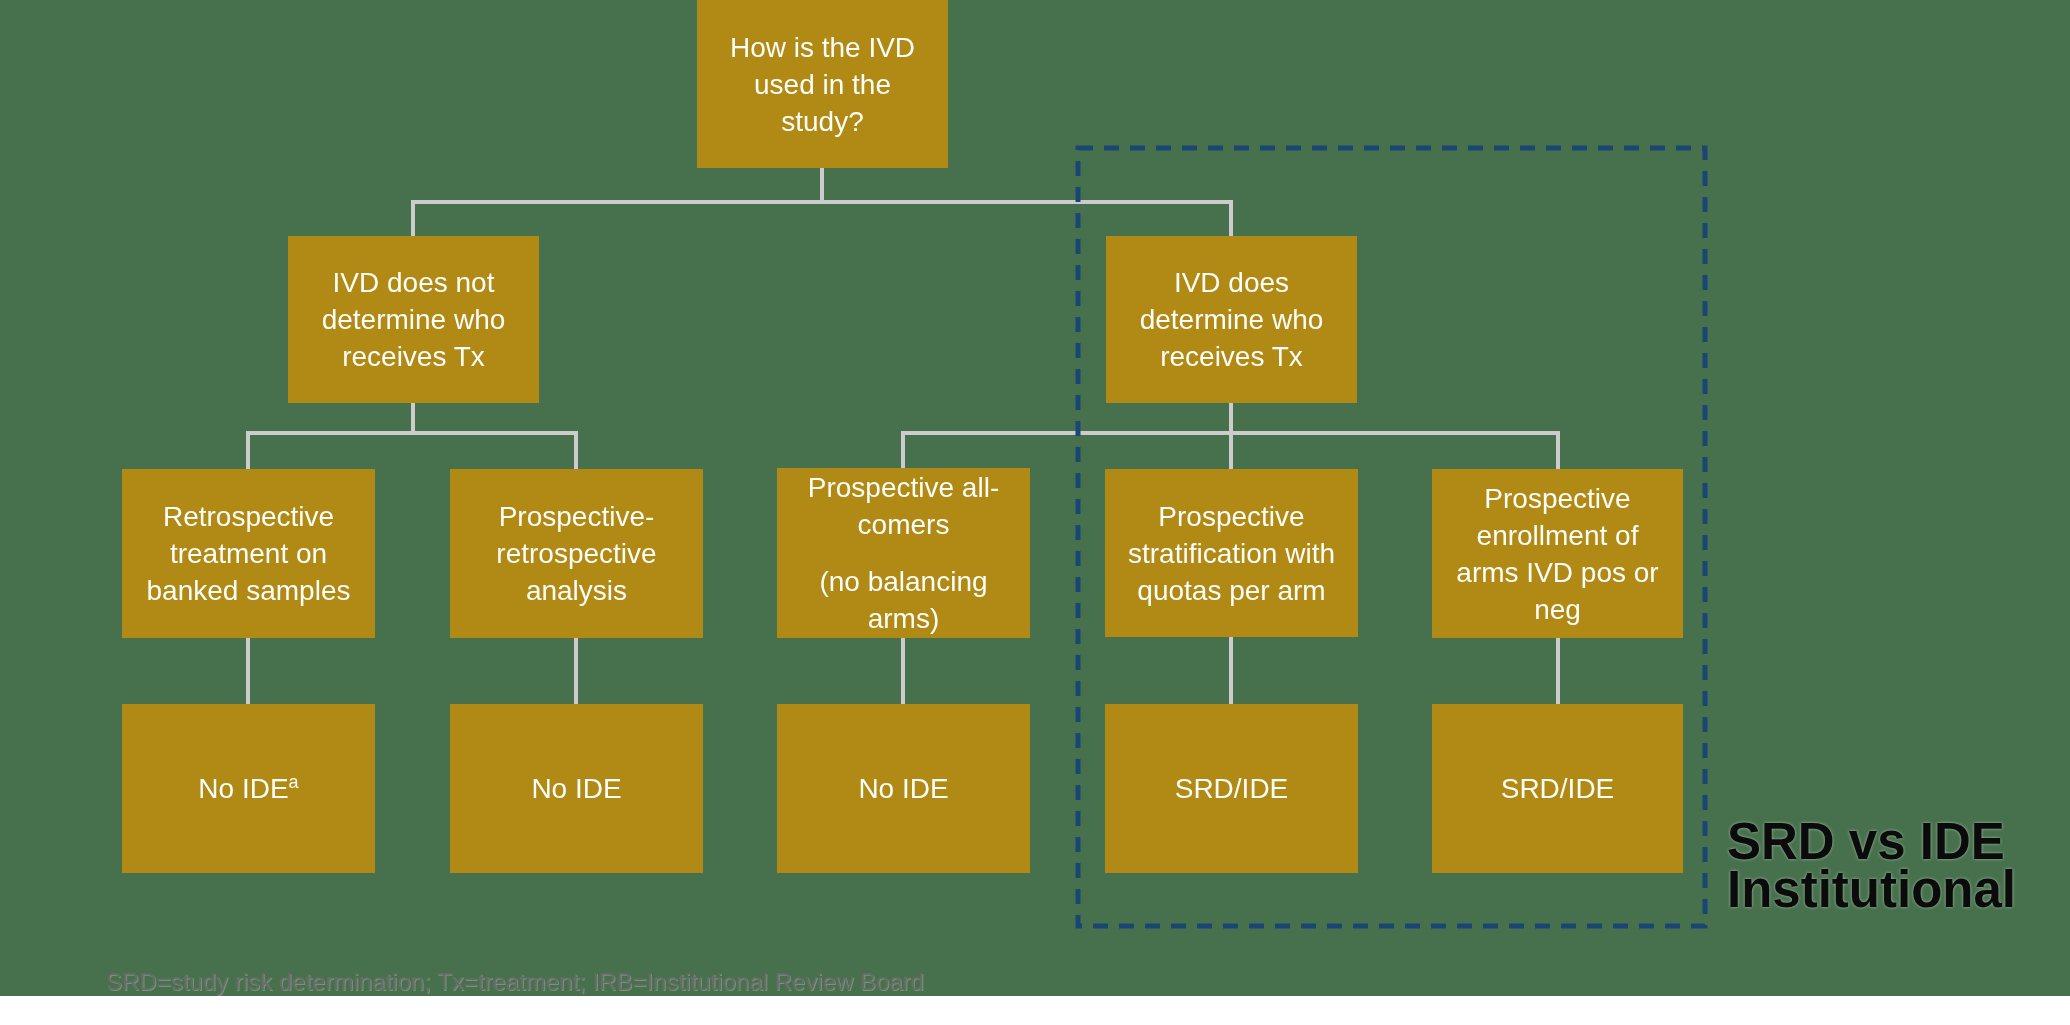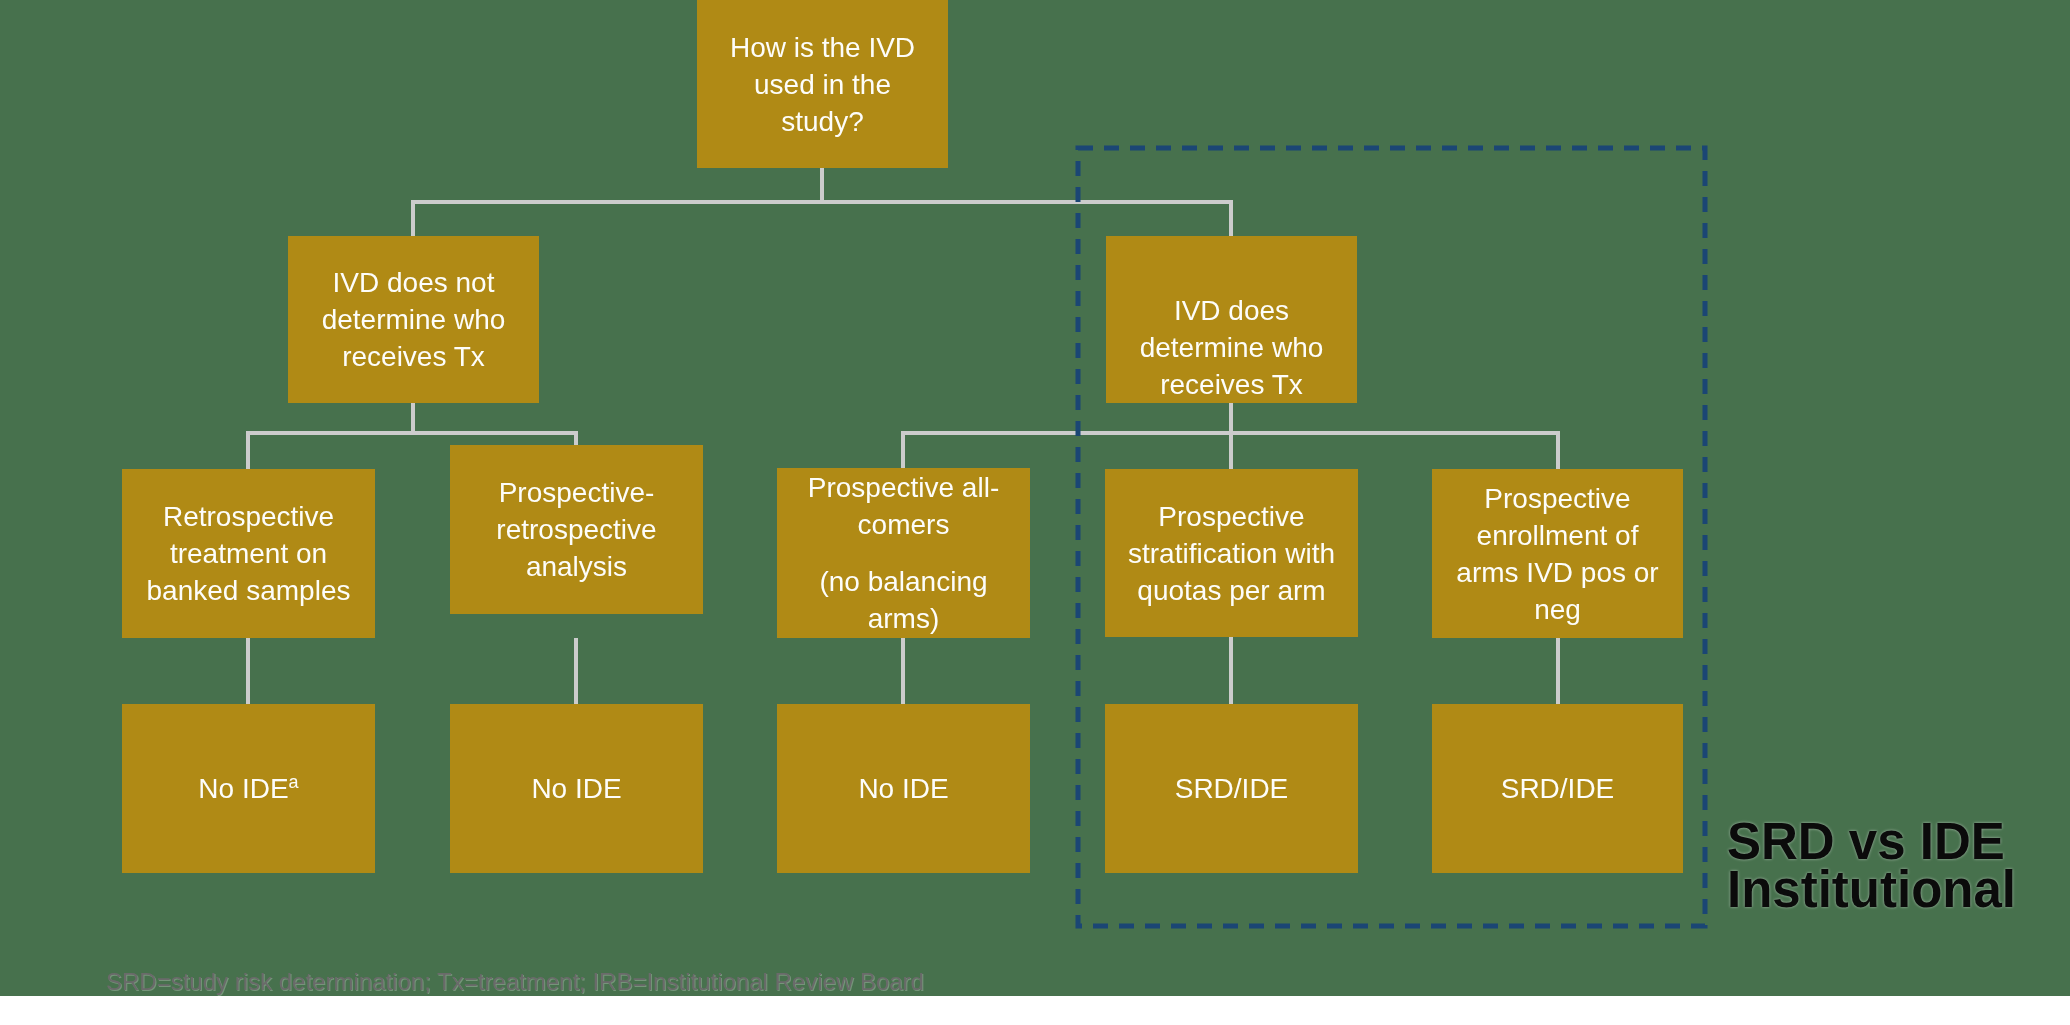--- a/index.html
+++ b/index.html
@@ -41,23 +41,23 @@
     font-size:18px;
     line-height:0;
     vertical-align:super;
   }
   .para{width:100%;}
   .para.gap{margin-top:20px;}
 
   
   .n-root{left:697px; top:0;     width:251px; height:168px;}
   .n-l2a{ left:288px; top:236px; width:251px; height:167px;}
-  .n-l2b{ left:1106px;top:236px; width:251px; height:167px;justify-content:flex-end;}
+  .n-l2b{ left:1106px;top:236px; width:251px; height:167px;}
   .n-31{  left:122px; top:469px; width:253px; height:169px;}
-  .n-32{  left:450px; top:445px; width:253px; height:169px;}
+  .n-32{  left:450px; top:469px; width:253px; height:169px;}
   .n-33{  left:777px; top:468px; width:253px; height:170px;}
   .n-34{  left:1105px;top:469px; width:253px; height:168px;}
   .n-35{  left:1432px;top:469px; width:251px; height:169px;}
   .n-41{  left:122px; top:704px; width:253px; height:169px;}
   .n-42{  left:450px; top:704px; width:253px; height:169px;}
   .n-43{  left:777px; top:704px; width:253px; height:169px;}
   .n-44{  left:1105px;top:704px; width:253px; height:169px;}
   .n-45{  left:1432px;top:704px; width:251px; height:169px;}
 
   

